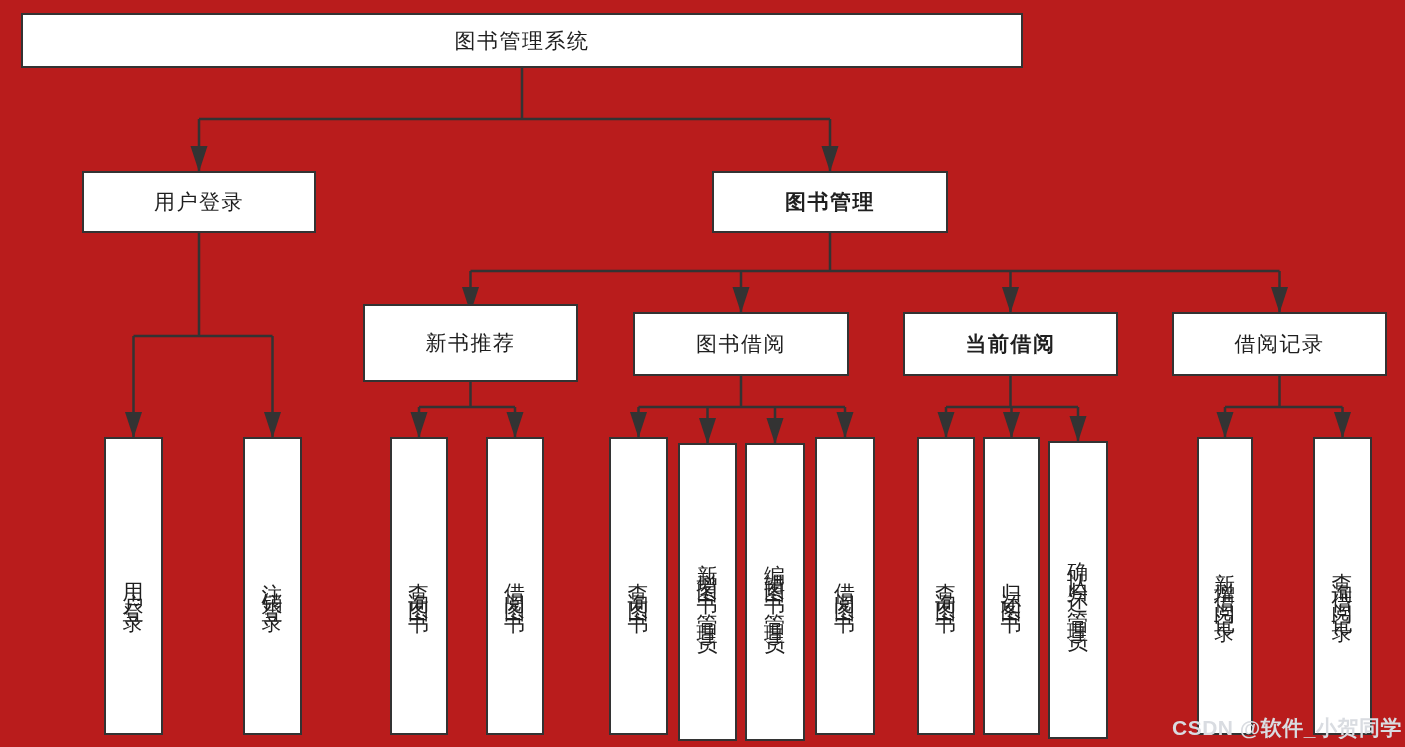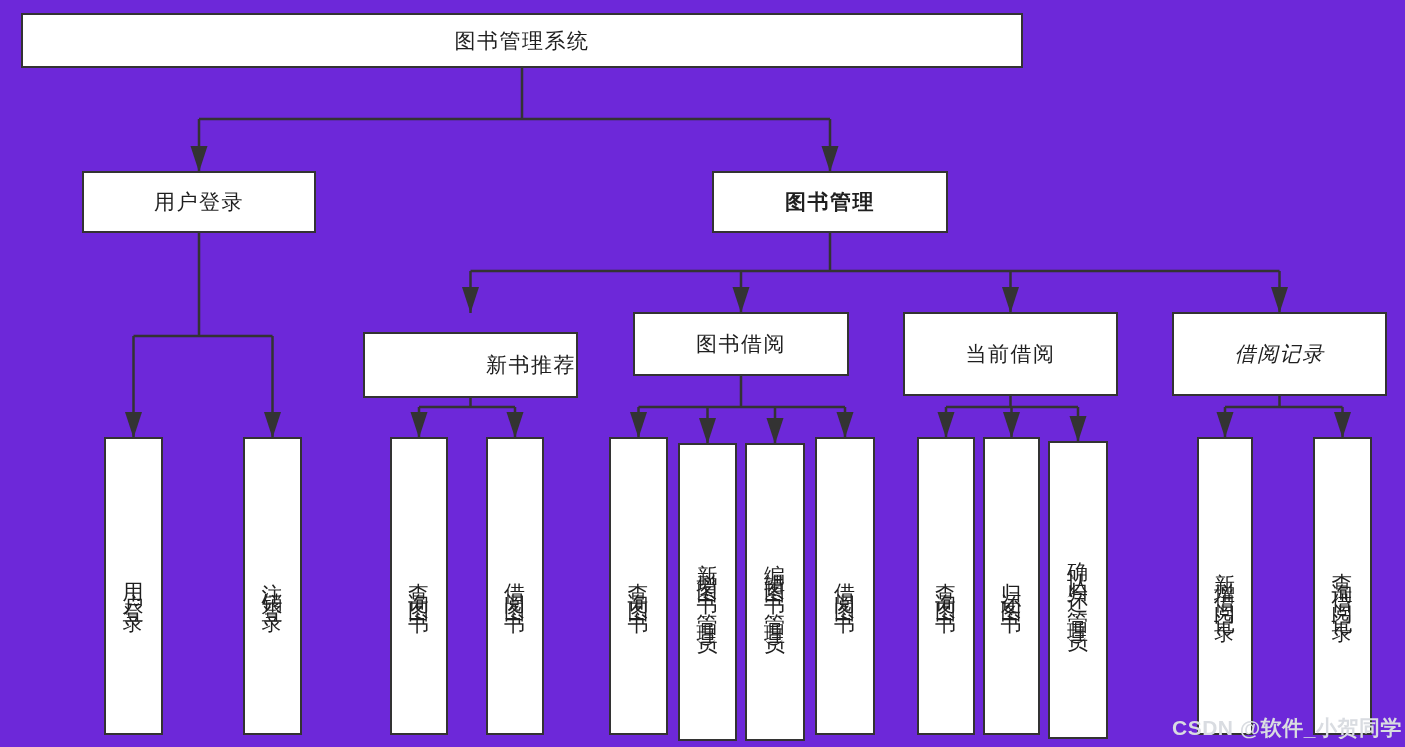--- a/index.html
+++ b/index.html
@@ -1,20 +1,20 @@
 <!DOCTYPE html>
 <html><head>
 <meta charset="utf-8">
 <style>
   html,body{margin:0;padding:0;background:#ffffff;}
   body{font-family:"Liberation Sans","DejaVu Sans",sans-serif;}
   .stage{
     position:relative;
     width:1405px;height:747px;
-    background:#6d28d9;
+    background:#b91c1c;
     overflow:hidden;
   }
   .connectors{position:absolute;left:0;top:0;width:1405px;height:747px;}
   .node{
     position:absolute;
     box-sizing:border-box;
     background:#ffffff;
     border:2.5px solid #333333;
     display:flex;
     align-items:center;
@@ -35,24 +35,24 @@
     letter-spacing:10px;
     line-height:1;
     white-space:normal;
   }
   
   .n-root{left:21px;top:13px;width:1002px;height:55px;}
   
   .n-user-login{left:82px;top:171px;width:234px;height:62px;}
   .n-book-mgmt{left:712px;top:171px;width:236px;height:62px;font-weight:bold;}
   
-  .n-new-book{left:363px;top:332px;width:215px;height:66px;justify-content:flex-end;}
+  .n-new-book{left:363px;top:304px;width:215px;height:78px;}
   .n-book-borrow{left:633px;top:312px;width:216px;height:64px;}
-  .n-current-borrow{left:903px;top:312px;width:215px;height:84px;}
-  .n-borrow-record{left:1172px;top:312px;width:215px;height:84px;font-style:italic;}
+  .n-current-borrow{left:903px;top:312px;width:215px;height:64px;font-weight:bold;}
+  .n-borrow-record{left:1172px;top:312px;width:215px;height:64px;}
   
   .n-leaf-user-login{left:104px;top:437px;width:59px;height:298px;}
   .n-leaf-logout{left:243px;top:437px;width:59px;height:298px;}
   .n-nbr-query{left:390px;top:437px;width:58px;height:298px;}
   .n-nbr-borrow{left:486px;top:437px;width:58px;height:298px;}
   .n-bb-query{left:609px;top:437px;width:59px;height:298px;}
   .n-bb-add{left:678px;top:443px;width:59px;height:298px;}
   .n-bb-edit{left:745px;top:443px;width:60px;height:298px;}
   .n-bb-borrow{left:815px;top:437px;width:60px;height:298px;}
   .n-cb-query{left:917px;top:437px;width:58px;height:298px;}

